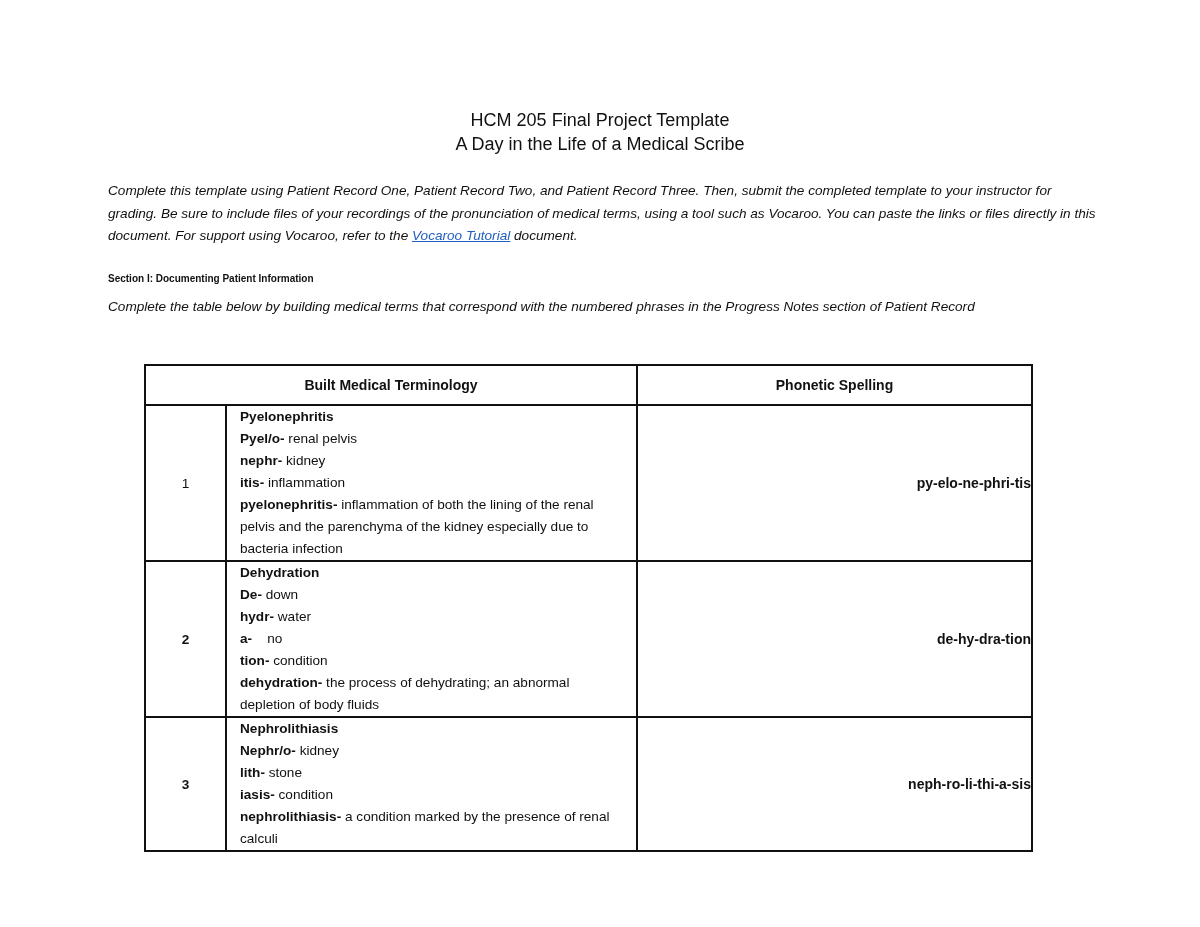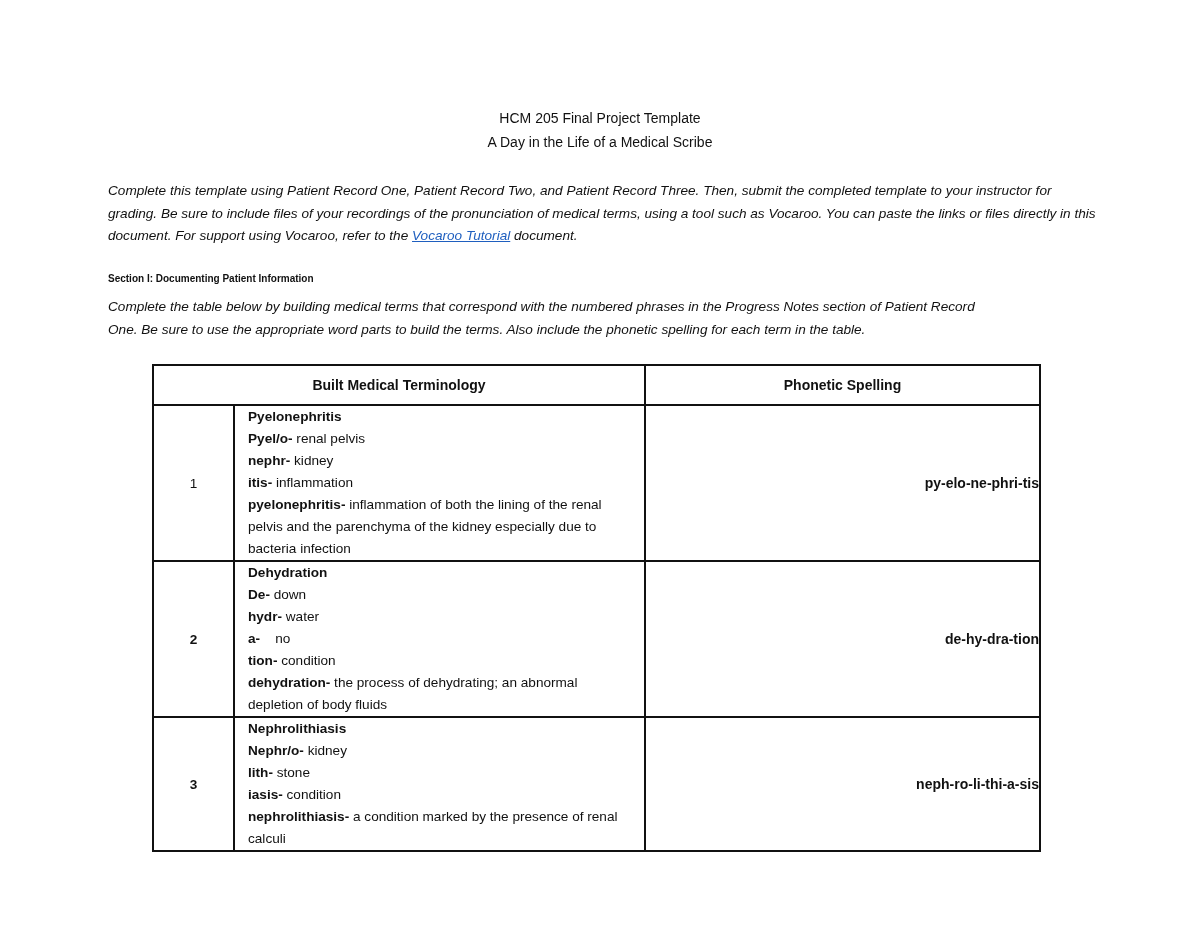--- a/index.html
+++ b/index.html
@@ -1,31 +1,31 @@
 <!DOCTYPE html>
 <html><head>
 <meta charset="utf-8">
 <style>
   html, body { margin: 0; padding: 0; background: #ffffff; }
   body { width: 1200px; height: 927px; position: relative; overflow: hidden;
          font-family: "Liberation Sans", "DejaVu Sans", sans-serif; color: #111; }
   .page { position: absolute; left: 0; top: 0; width: 1200px; height: 927px; }
   .title { position: absolute; left: 0; width: 1200px; text-align: center;
-           font-size: 14px; font-weight: normal; color: #111; }
+           font-size: 18px; font-weight: normal; color: #111; }
   .title.t1 { top: 110px; }
   .title.t2 { top: 134px; }
   .para { position: absolute; left: 108px; width: 990px; font-size: 13.6px; line-height: 22.5px; color: #111; font-style: italic; }
   .para.intro { top: 180px; }
   .section-heading { position: absolute; left: 108px; top: 273px; font-size: 10px; font-weight: bold; color: #111; }
   .para.instr { top: 296px; }
   .para.instr .l1 { display: block; }
   .para.instr .l2 { display: block; }
   a.link { color: #1f5fbf; text-decoration: underline; }
 
-  table.terms { position: absolute; left: 152px; top: 364px; width: 889px;
+  table.terms { position: absolute; left: 144px; top: 364px; width: 889px;
                 border-collapse: collapse; font-size: 13.6px; }
   table.terms td, table.terms th { border: 2px solid #111; padding: 0; vertical-align: middle; }
   table.terms th { height: 38px; font-weight: bold; font-size: 14px; text-align: center; }
   .num { width: 79px; text-align: center; font-weight: normal; }
   .num.bold { font-weight: bold; }
   .def { width: 396px; padding: 0 0 0 13px !important; line-height: 22px; vertical-align: top !important; }
   .phon { text-align: right; font-weight: bold; font-size: 14px; }
   .term-title { font-weight: bold; display: block; }
   .line { display: block; }
   .line b { font-weight: bold; }
@@ -42,21 +42,20 @@
   <div class="title t2">A Day in the Life of a Medical Scribe</div>
 
   <div class="para intro">
     <span>Complete this template using Patient Record One, Patient Record Two, and Patient Record Three. Then, submit the completed template to your instructor for grading. Be sure to include files of your recordings of the pronunciation of medical terms, using a tool such as Vocaroo. You can paste the links or files directly in this document. For support using Vocaroo, refer to the </span><a class="link" href="#">Vocaroo Tutorial</a><span> document.</span>
   </div>
 
   <div class="section-heading">Section I: Documenting Patient Information</div>
 
   <div class="para instr">
     <span class="l1">Complete the table below by building medical terms that correspond with the numbered phrases in the Progress Notes section of Patient Record</span>
-    <span class="l2">One. Be sure to use the appropriate word parts to build the terms. Also include the phonetic spelling for each term in the table.</span>
   </div>
 
   <table class="terms">
     <tbody>
         <tr>
       <th colspan="2">Built Medical Terminology</th>
       <th>Phonetic Spelling</th>
     </tr>
 
     <tr class="r1">

